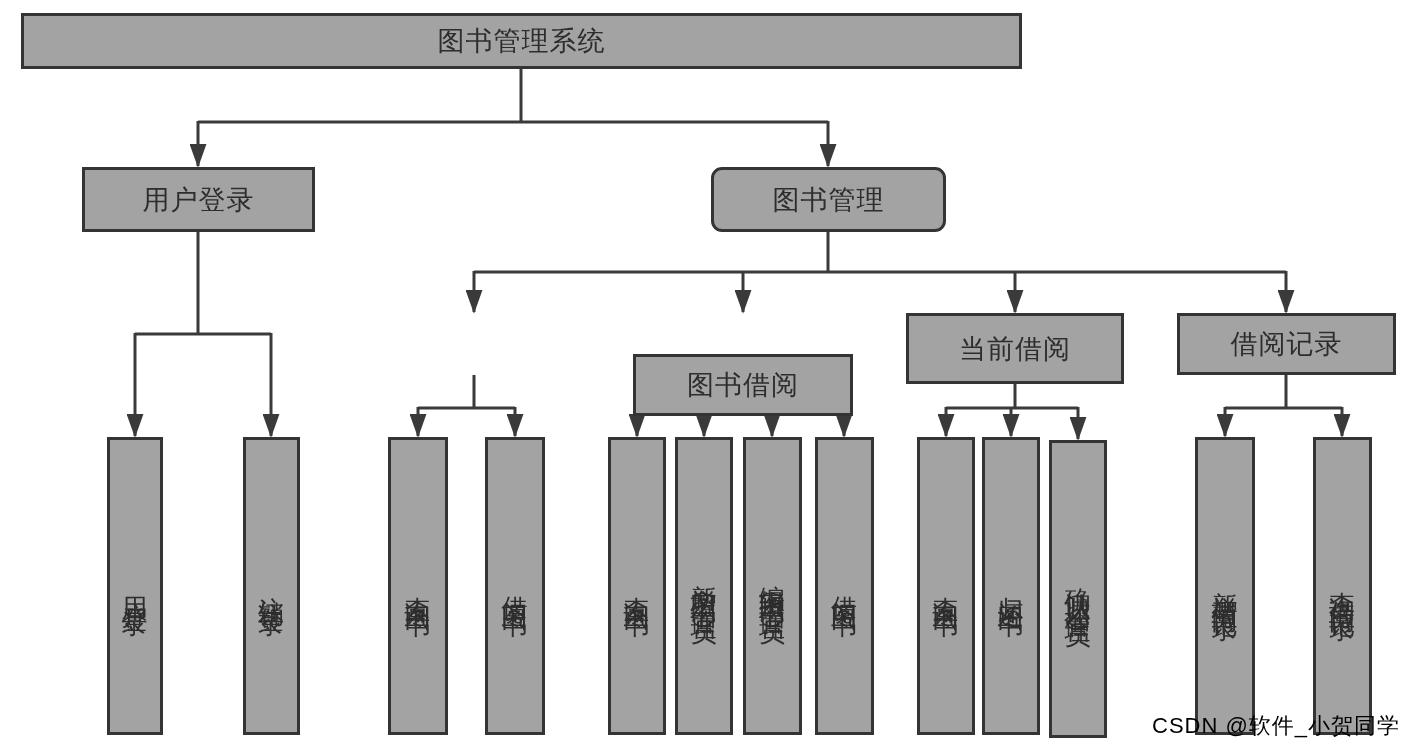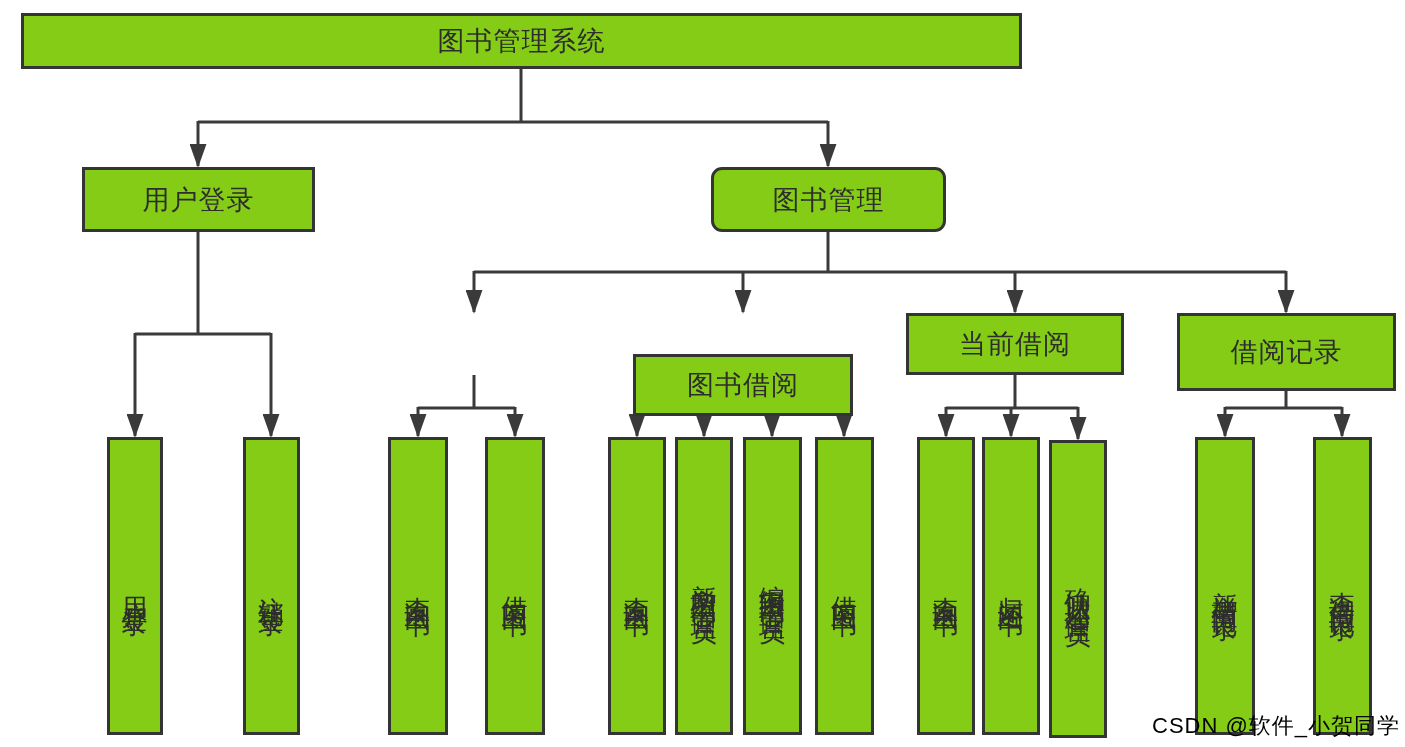--- a/index.html
+++ b/index.html
@@ -18,21 +18,21 @@
   .connectors {
     position: absolute;
     left: 0;
     top: 0;
     width: 1405px;
     height: 747px;
   }
   .node {
     position: absolute;
     box-sizing: border-box;
-    background: #84cc16;
+    background: #a3a3a3;
     border: 3px solid #343434;
     color: #2d2d2d;
     display: flex;
     align-items: center;
     justify-content: center;
     text-align: center;
   }
   .node.h {
     font-size: 27px;
     letter-spacing: 1px;
@@ -104,22 +104,22 @@
       <line x1="1342" y1="407" x2="1342" y2="436" marker-end="url(#ah)"></line>
     </g>
   </svg>
 
   <div class="node h" style="left:21px; top:13px; width:1001px; height:56px;">图书管理系统</div>
 
   <div class="node h" style="left:82px; top:167px; width:233px; height:65px;">用户登录</div>
   <div class="node h" style="left:711px; top:167px; width:235px; height:65px;border-radius:11px;">图书管理</div>
 
   <div class="node h" style="left:633px; top:313px; width:220px; height:62px;margin-top:41px;">图书借阅</div>
-  <div class="node h" style="left:906px; top:313px; width:218px; height:62px;">当前借阅</div>
-  <div class="node h" style="left:1177px; top:313px; width:219px; height:78px;">借阅记录</div>
+  <div class="node h" style="left:906px; top:313px; width:218px; height:71px;">当前借阅</div>
+  <div class="node h" style="left:1177px; top:313px; width:219px; height:62px;">借阅记录</div>
 
   <div class="node leaf" style="left:107px; top:437px; width:56px; height:298px;">用户登录</div>
   <div class="node leaf" style="left:243px; top:437px; width:57px; height:298px;">注销登录</div>
 
   <div class="node leaf" style="left:388px; top:437px; width:60px; height:298px;">查询图书</div>
   <div class="node leaf" style="left:485px; top:437px; width:60px; height:298px;">借阅图书</div>
 
   <div class="node leaf" style="left:608px; top:437px; width:58px; height:298px;">查询图书</div>
   <div class="node leaf" style="left:675px; top:437px; width:58px; height:298px;">新增图书（管理员）</div>
   <div class="node leaf" style="left:743px; top:437px; width:59px; height:298px;">编辑图书（管理员）</div>

